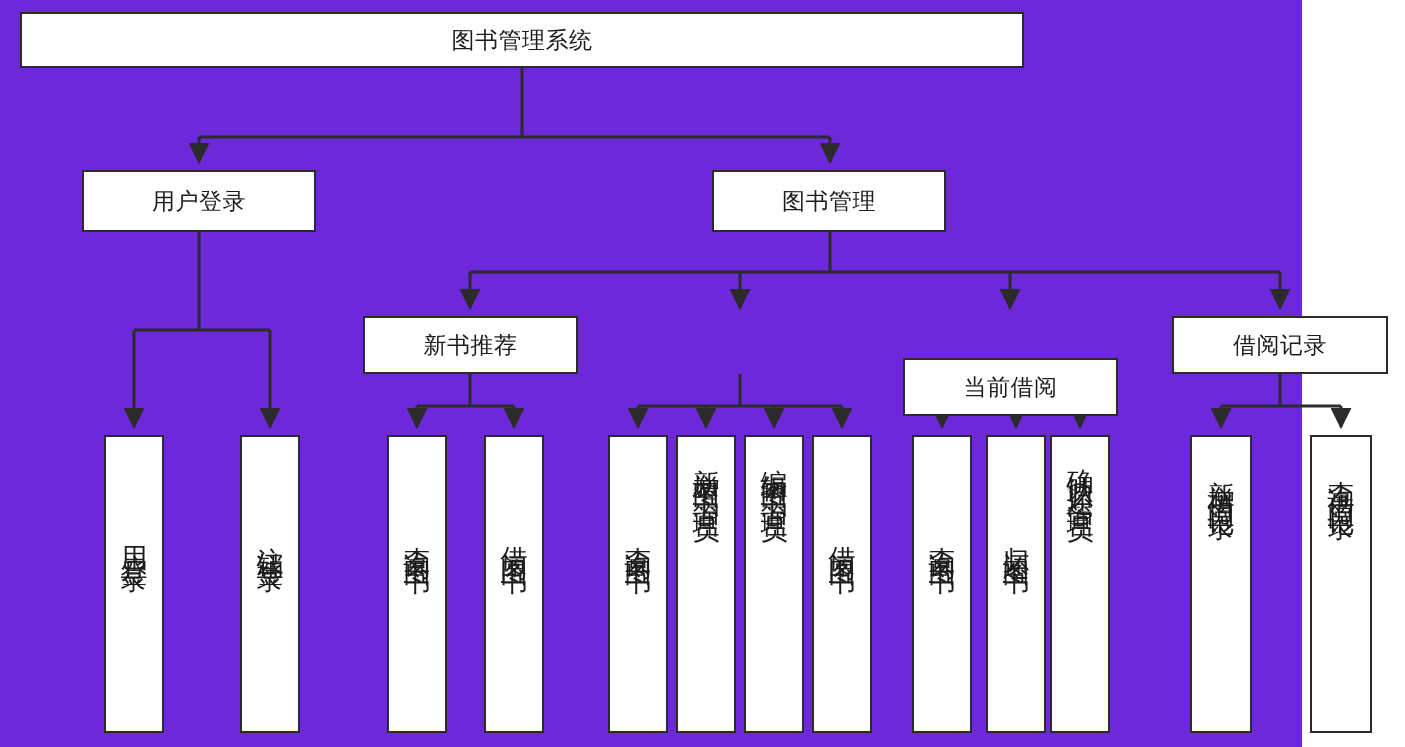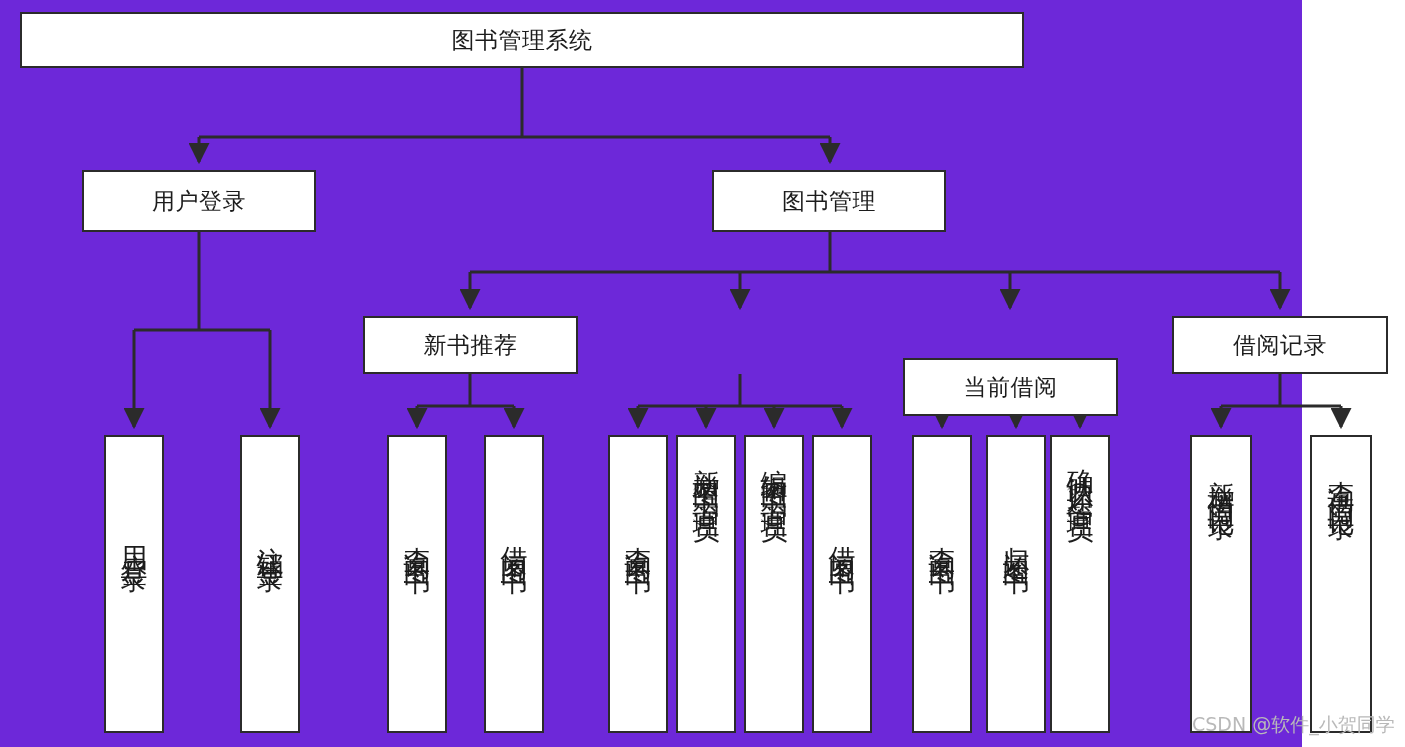--- a/index.html
+++ b/index.html
@@ -178,14 +178,13 @@
   <div class="node vert high" style="left: 1050px; top: 435px; width: 60px; height: 298px;">
     <span class="vlabel">确认归还（管理员）</span>
   </div>
   <div class="node vert tall" style="left: 1190px; top: 435px; width: 62px; height: 298px;">
     <span class="vlabel">新增借阅记录</span>
   </div>
   <div class="node vert tall" style="left: 1310px; top: 435px; width: 62px; height: 298px;">
     <span class="vlabel">查询借阅记录</span>
   </div>
 
-  <div class="watermark">CSDN @软件_小贺同学</div>
 </div>
 
 </body></html>

